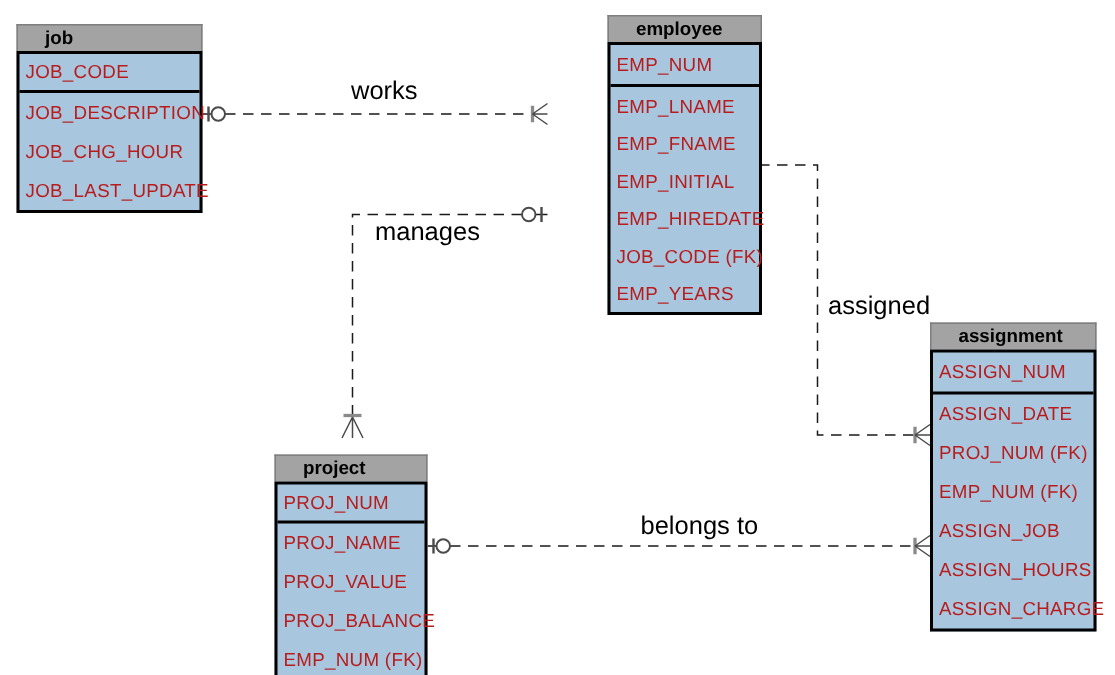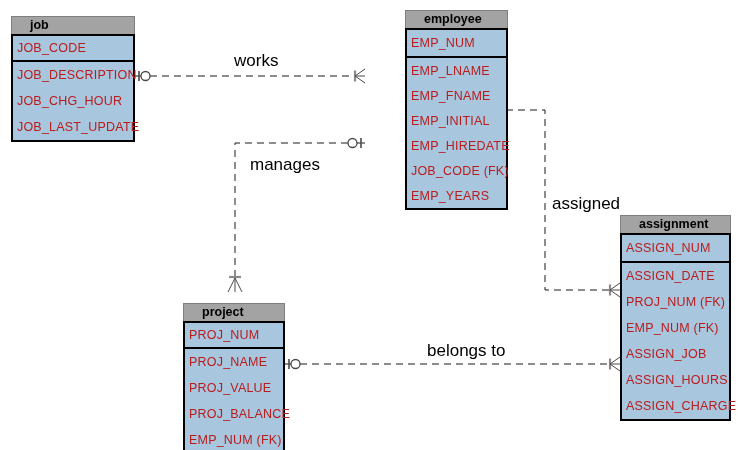--- a/index.html
+++ b/index.html
@@ -91,21 +91,21 @@
       <line class="solid" x1="285" y1="364" x2="300" y2="364"></line>
       <line class="tick" x1="289" y1="359" x2="289" y2="369"></line>
       <line class="dash" x1="300" y1="364" x2="610" y2="364"></line>
       <circle class="circ" cx="295.5" cy="364" r="4.5"></circle>
       <line class="bar" x1="610" y1="358.5" x2="610" y2="369.5"></line>
       <path class="prong" d="M610,364 L620,357 M610,364 L620,364 M610,364 L620,371"></path>
     </g>
   </svg>
 
   <div class="rel-label" style="left:234px;top:51px;">works</div>
-  <div class="rel-label" style="left:250px;top:155px;">manages</div>
+  <div class="rel-label" style="left:250px;top:145px;">manages</div>
   <div class="rel-label" style="left:552px;top:194px;">assigned</div>
   <div class="rel-label" style="left:427px;top:341px;">belongs to</div>
 
   <div class="entity e-job" style="left:11px;top:16px;width:124px;">
     <div class="ent-header">job</div>
     <div class="ent-body">
       <div class="ent-row pk">JOB_CODE</div>
       <div class="ent-row">JOB_DESCRIPTION</div>
       <div class="ent-row">JOB_CHG_HOUR</div>
       <div class="ent-row">JOB_LAST_UPDATE</div>

